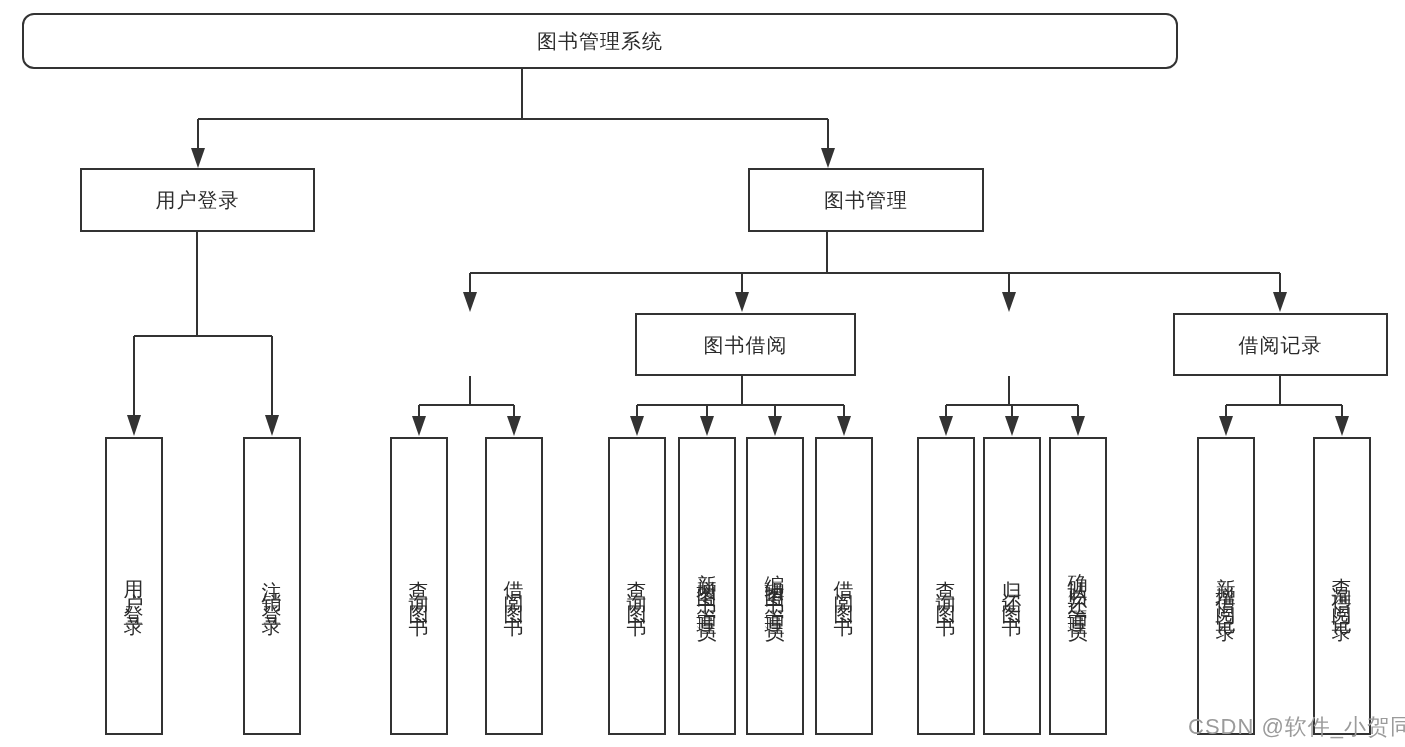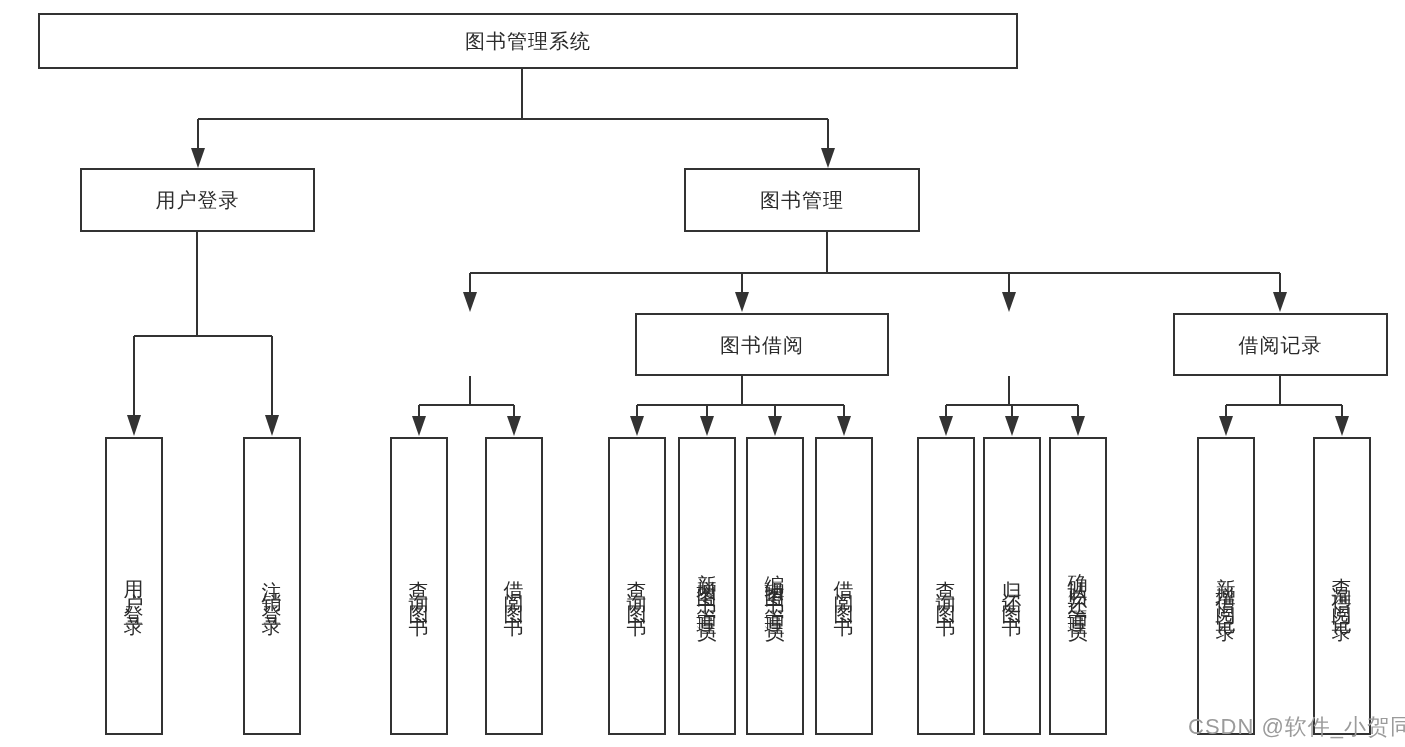--- a/index.html
+++ b/index.html
@@ -133,26 +133,26 @@
     <g>
       <polyline points="1280,376 1280,405"></polyline>
       <polyline points="1226,405 1342,405"></polyline>
       <polyline points="1226,405 1226,418"></polyline>
       <polygon points="1219,416 1233,416 1226,436"></polygon>
       <polyline points="1342,405 1342,418"></polyline>
       <polygon points="1335,416 1349,416 1342,436"></polygon>
     </g>
   </svg>
 
-  <div class="node" style="left:38px;top:13px;width:980px;height:56px;">图书管理系统</div>
+  <div class="node" style="left:22px;top:13px;width:1156px;height:56px;border-radius:12px;">图书管理系统</div>
 
   <div class="node" style="left:80px;top:168px;width:235px;height:64px;">用户登录</div>
-  <div class="node" style="left:684px;top:168px;width:236px;height:64px;">图书管理</div>
+  <div class="node" style="left:748px;top:168px;width:236px;height:64px;">图书管理</div>
 
-  <div class="node" style="left:635px;top:313px;width:254px;height:63px;">图书借阅</div>
+  <div class="node" style="left:635px;top:313px;width:221px;height:63px;">图书借阅</div>
   <div class="node" style="left:1173px;top:313px;width:215px;height:63px;text-align:right;">借阅记录</div>
 
   <div class="node vnode" style="left:105px;top:437px;width:58px;height:298px;">用户登录</div>
   <div class="node vnode" style="left:243px;top:437px;width:58px;height:298px;">注销登录</div>
 
   <div class="node vnode" style="left:390px;top:437px;width:58px;height:298px;">查询图书</div>
   <div class="node vnode" style="left:485px;top:437px;width:58px;height:298px;">借阅图书</div>
 
   <div class="node vnode" style="left:608px;top:437px;width:58px;height:298px;">查询图书</div>
   <div class="node vnode" style="left:678px;top:437px;width:58px;height:298px;letter-spacing:7px;">新增图书（管理员）</div>

